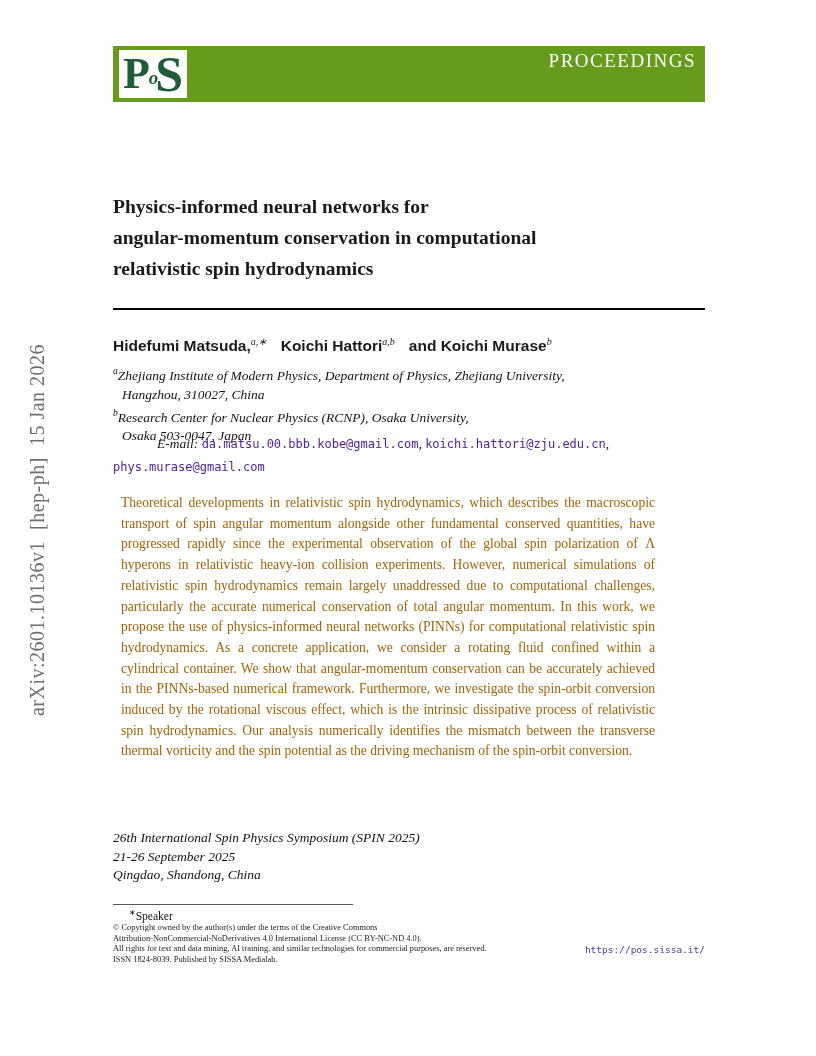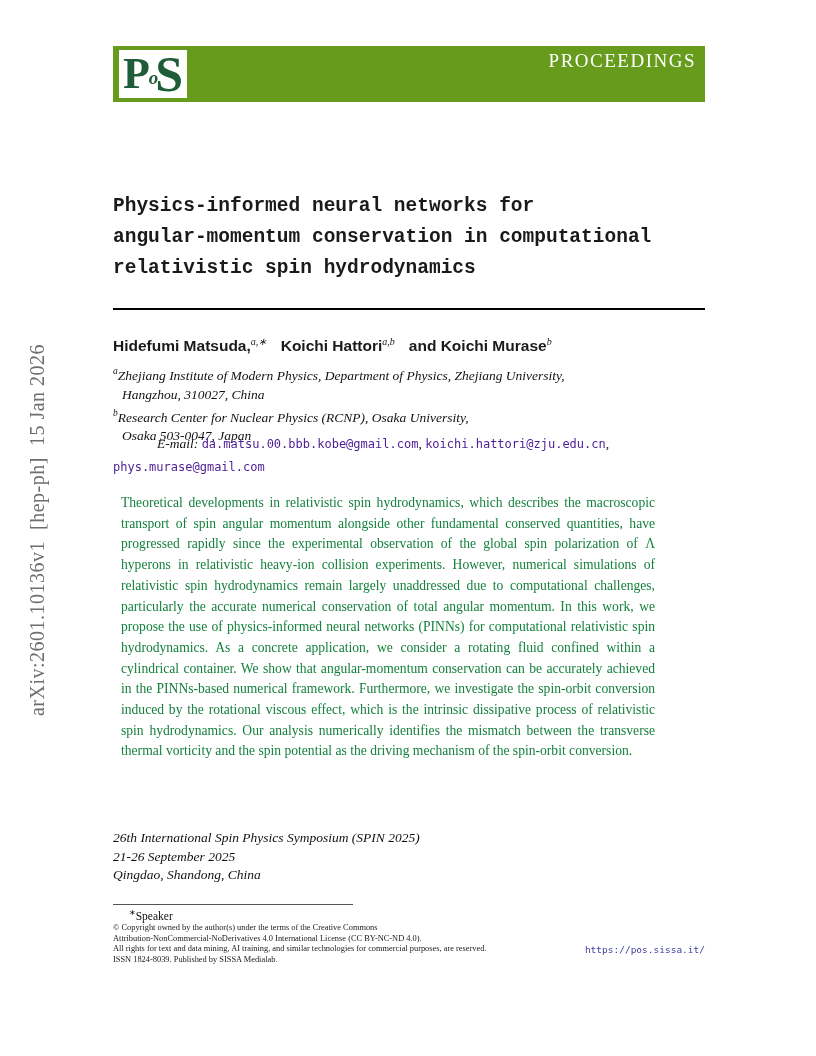--- a/index.html
+++ b/index.html
@@ -81,21 +81,21 @@
     color: #6E6E6E;
     white-space: pre;
     letter-spacing: 0.5px;
   }
 
   
   .paper-title {
     position: absolute;
     left: 113px; top: 191px;
     width: 585px;
-    font-family: Liberation Mono, monospace;
+    font-family: Liberation Serif, serif;
     font-weight: bold;
     font-size: 19.5px;
     line-height: 31px;
     color: #1a1a1a;
   }
   .title-rule {
     position: absolute;
     left: 113px; top: 308px;
     width: 592px; height: 2px;
     background: #000000;
@@ -148,21 +148,21 @@
   }
 
   
   .abstract {
     position: absolute;
     left: 121px; top: 493px;
     width: 534px;
     font-size: 13.6px;
     line-height: 20.7px;
     text-align: justify;
-    color: #15803d;
+    color: #a16207;
   }
 
   
   .conference {
     position: absolute;
     left: 113px; top: 829px;
     width: 592px;
     font-style: italic;
     font-size: 13.5px;
     line-height: 18.5px;

